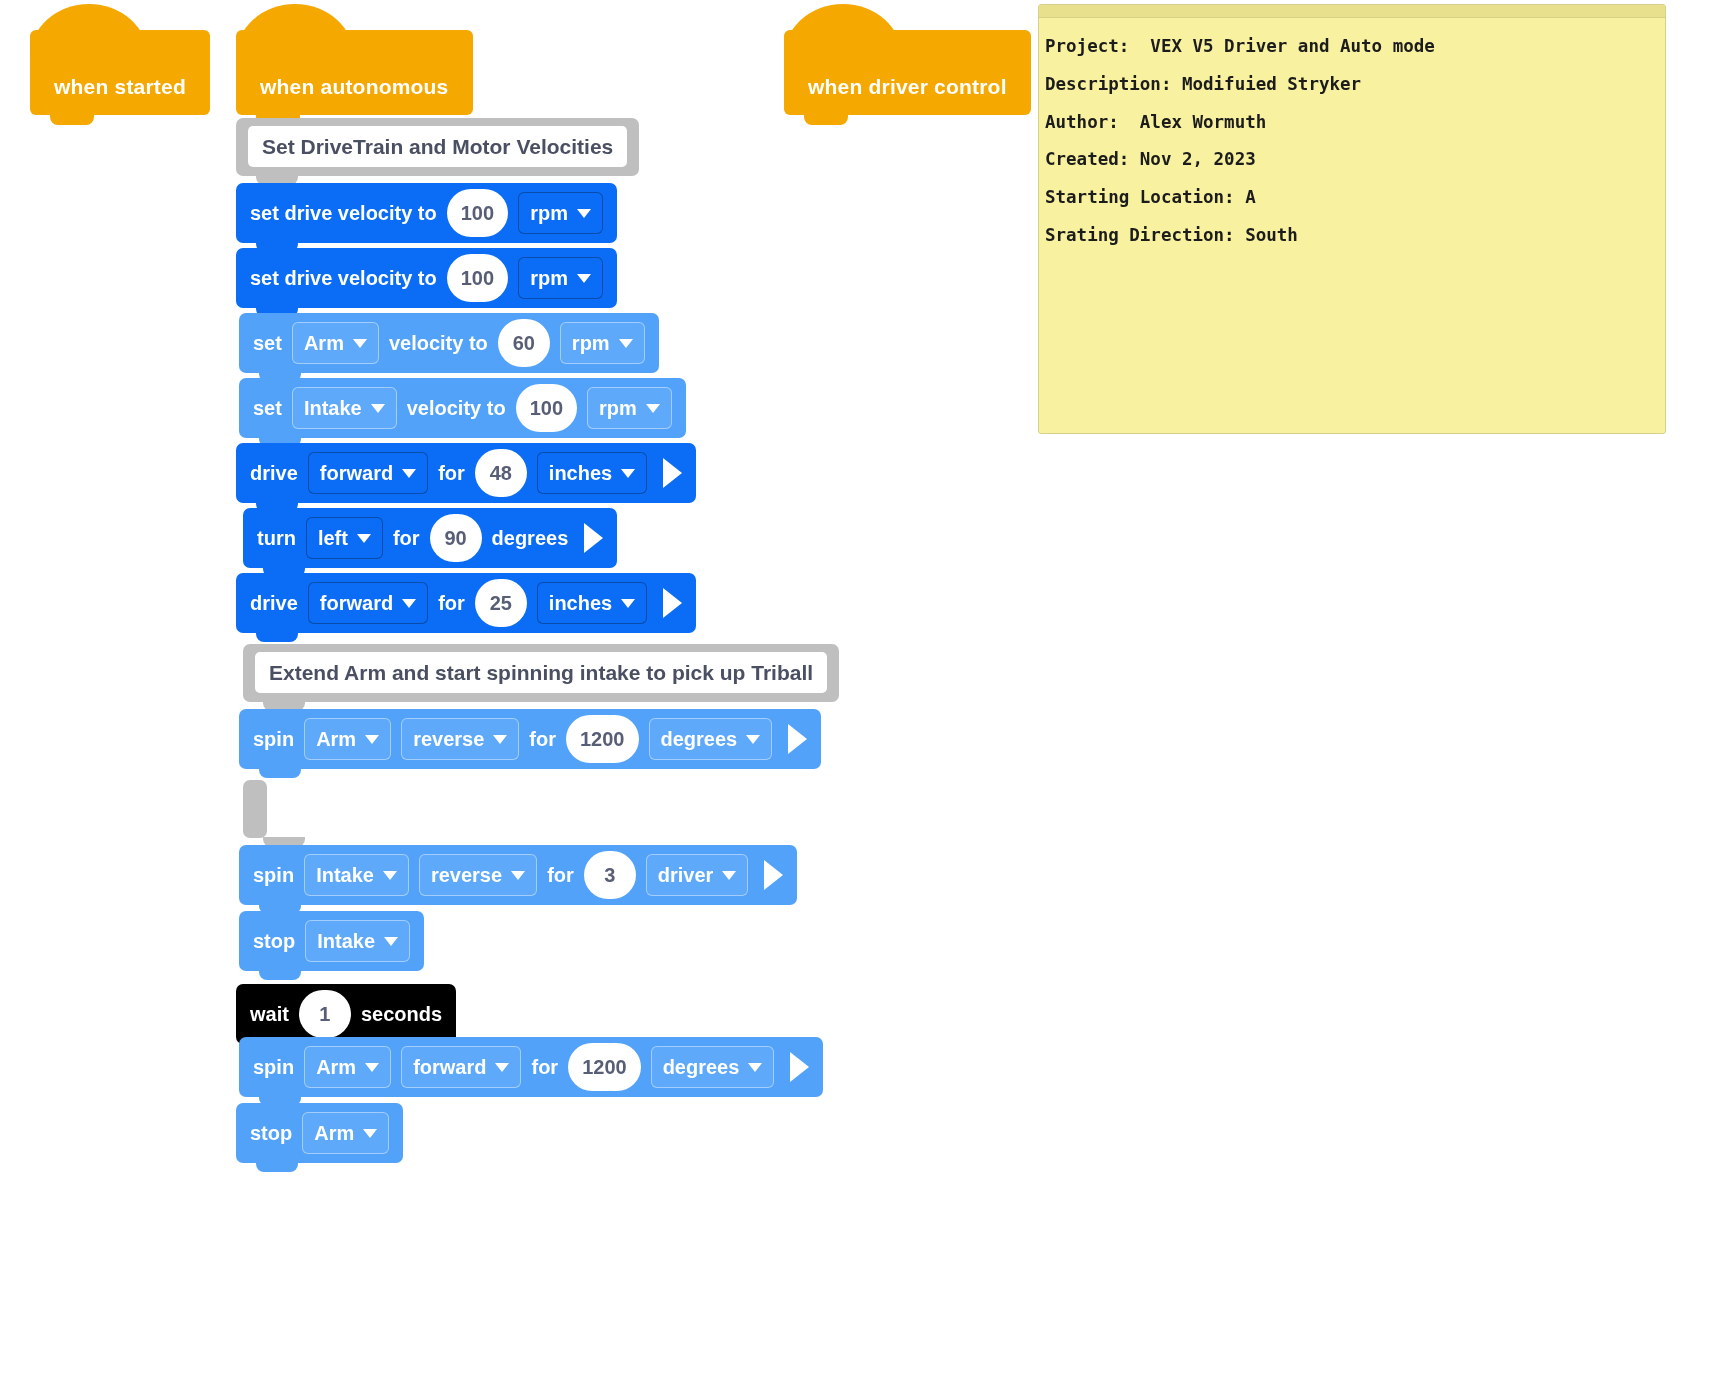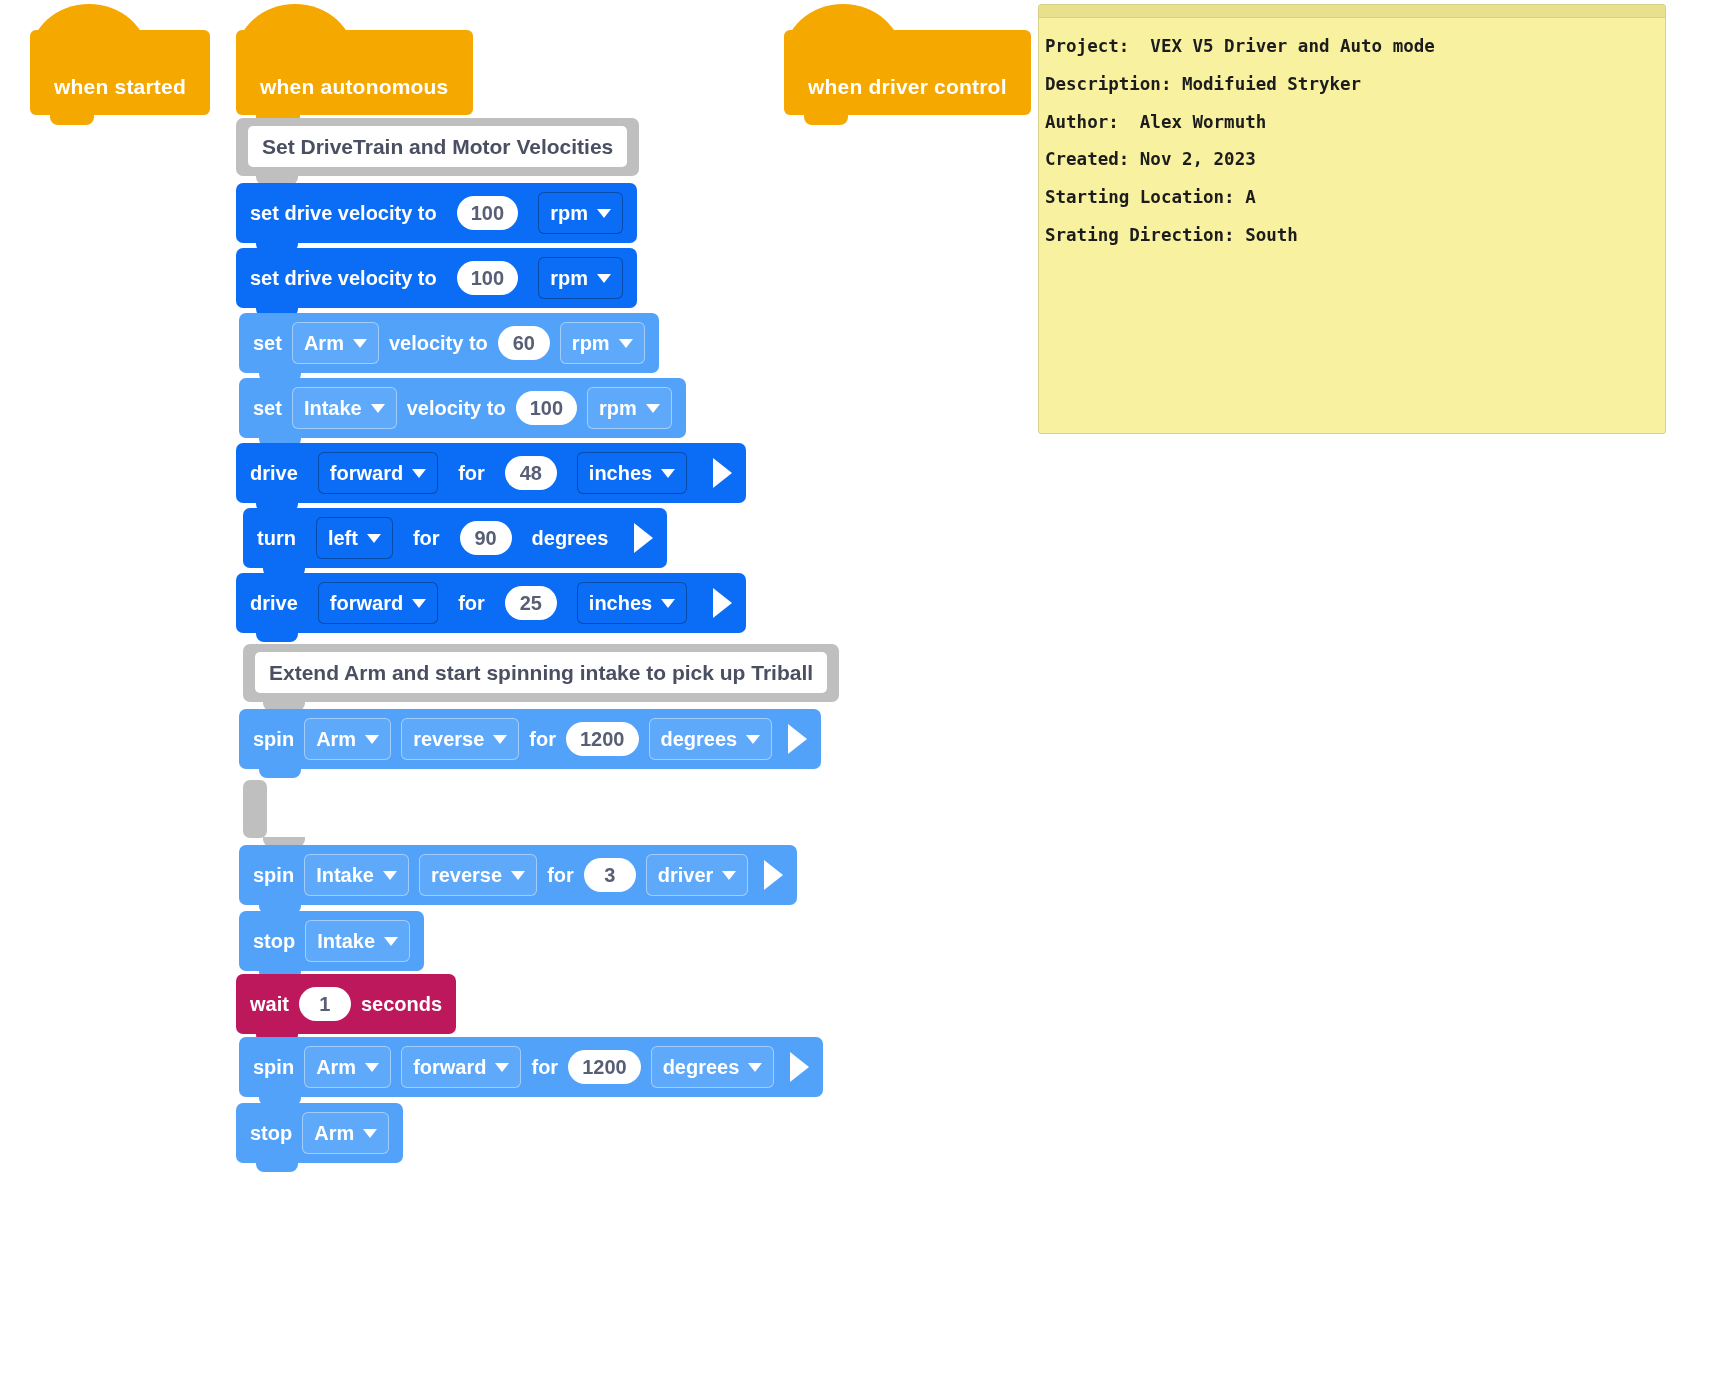--- a/index.html
+++ b/index.html
@@ -71,23 +71,23 @@
   }
   .blk .notch {
     position: absolute;
     left: 20px;
     bottom: -9px;
     width: 42px;
     height: 10px;
     border-radius: 0 0 8px 8px;
     background: inherit;
   }
-  .blk-dark   { background: #0b6cf5; gap: 20px; }
+  .blk-dark   { background: #0b6cf5; }
   .blk-light  { background: #53a2fa; }
-  .blk-orange { background: #be185d; }
+  .blk-orange { background: #000000; margin-top: 10px; }
 
   .lbl { color: #ffffff; }
 
   
   .dd {
     display: inline-flex;
     align-items: center;
     gap: 9px;
     height: 42px;
     padding: 0 11px;
@@ -107,21 +107,21 @@
     border-top: 9px solid #ffffff;
     flex: none;
   }
 
   
   .num {
     display: inline-flex;
     align-items: center;
     justify-content: center;
     min-width: 52px;
-    height: 34px;
+    height: 48px;
     padding: 0 14px;
     border-radius: 24px;
     background: #ffffff;
     color: #575e75;
     font-size: 20px;
     font-weight: bold;
   }
 
   
   .play {

